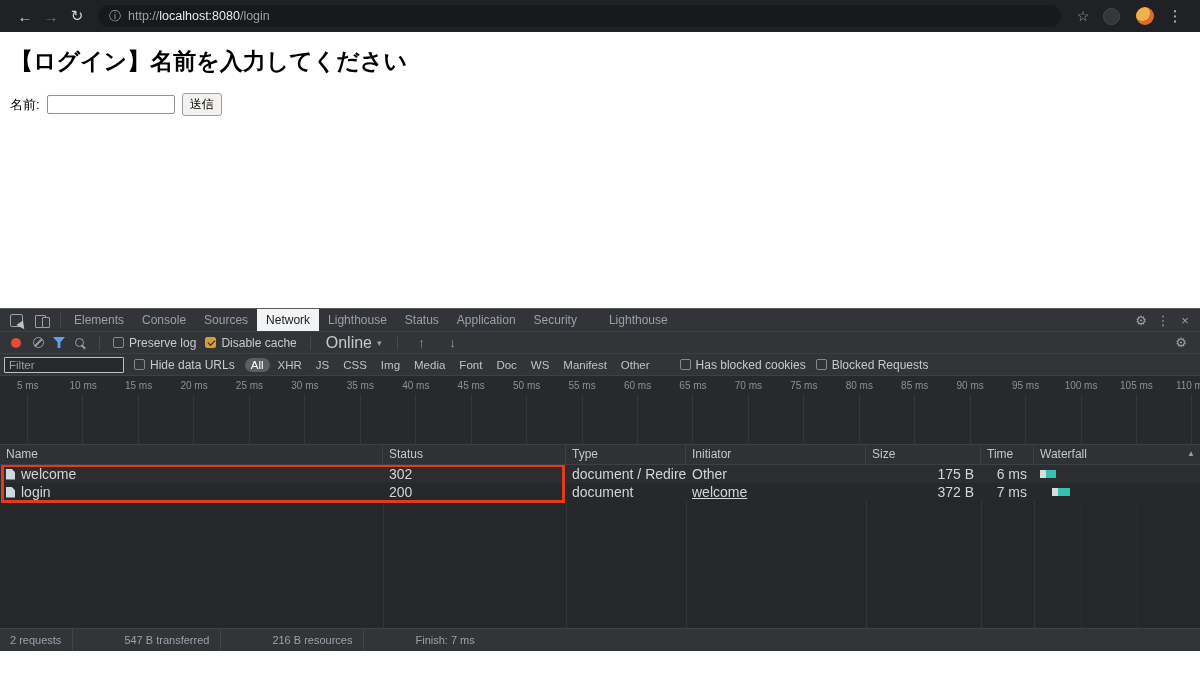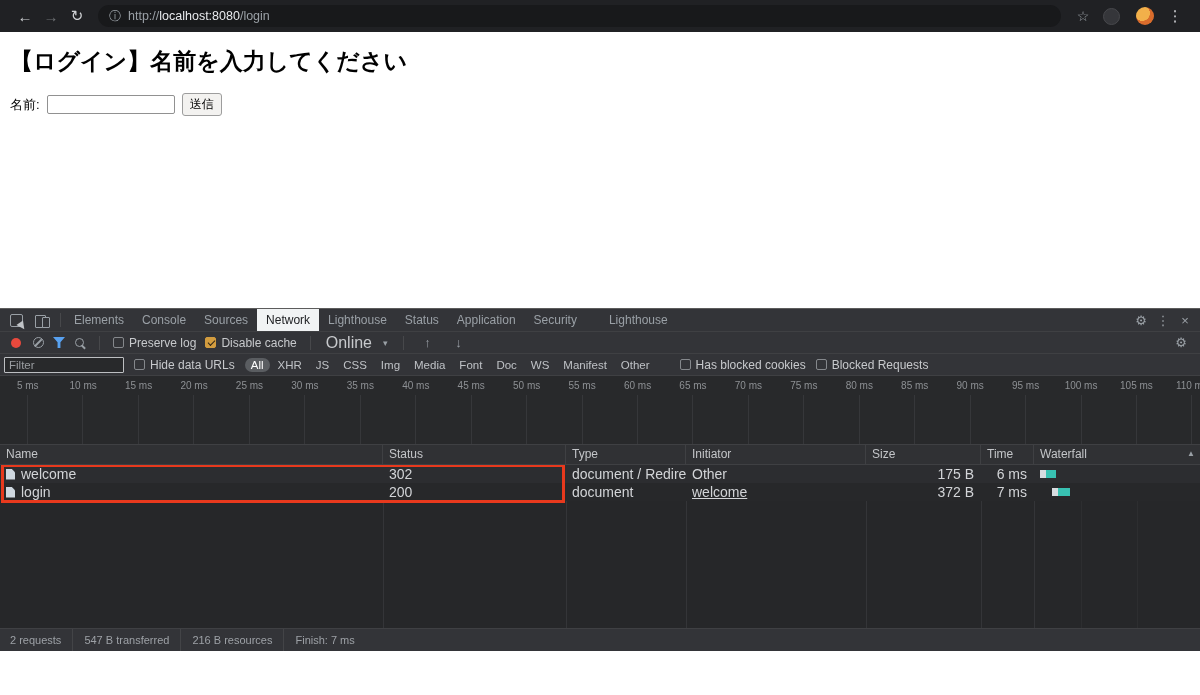--- a/index.html
+++ b/index.html
@@ -47,21 +47,21 @@
   .clear-ic { width:11px; height:11px; border:1.5px solid #9aa0a6; border-radius:50%; position:relative; cursor:pointer; flex:none; }
   .clear-ic::after { content:""; position:absolute; left:-1px; top:3.5px; width:10px; height:1.5px; background:#9aa0a6; transform:rotate(-45deg); }
   .funnel { width:12px; height:11px; background:#58a1f0; clip-path:polygon(0 0,100% 0,62% 48%,62% 100%,38% 100%,38% 48%); cursor:pointer; flex:none; }
   .search-ic { width:12px; height:12px; position:relative; cursor:pointer; flex:none; }
   .search-ic::before { content:""; position:absolute; left:1px; top:1px; width:7px; height:7px; border:1.5px solid #9aa0a6; border-radius:50%; }
   .search-ic::after { content:""; position:absolute; right:0; bottom:1px; width:5px; height:1.5px; background:#9aa0a6; transform:rotate(45deg); }
   .chk-row { display:flex; align-items:center; gap:5px; color:#c7c9cc; font-size:12px; cursor:pointer; white-space:nowrap; }
   .chk { width:11px; height:11px; border:1px solid #85888c; border-radius:2px; background:transparent; position:relative; flex:none; }
   .chk.checked { background:#d29c3f; border-color:#d29c3f; }
   .chk.checked::after { content:""; position:absolute; left:1.5px; top:2px; width:6px; height:3px; border-left:1.6px solid #2e2416; border-bottom:1.6px solid #2e2416; transform:rotate(-45deg); }
-  .dropdown { display:flex; align-items:center; gap:11px; color:#c7c9cc; cursor:pointer; padding:0 2px; white-space:nowrap; }
+  .dropdown { display:flex; align-items:center; gap:5px; color:#c7c9cc; cursor:pointer; padding:0 2px; white-space:nowrap; }
   .caret { font-size:9px; color:#9aa0a6; }
 
   .dt-filterbar { height:22px; background:#333438; display:flex; align-items:center; gap:10px; padding:0 4px; border-bottom:1px solid #3f4043; }
   .dt-filter-input { width:120px; height:16px; background:#28292b; border:1px solid #bdbfc2; border-radius:1px; color:#ddd; font-size:11.5px; padding:0 4px; outline:none; flex:none; }
   .dt-filter-input::placeholder { color:#9a9da1; }
   .pills { display:flex; align-items:center; gap:2px; }
   .pill { padding:1px 6px; font-size:11.5px; color:#bfc2c6; border-radius:9px; cursor:pointer; white-space:nowrap; }
   .pill.selected { background:#5a5d61; color:#fff; }
   .chk-row.pushed { margin-left:14px; }
 
@@ -86,21 +86,21 @@
   .doc-icon { width:9px; height:11px; background:#cfd8e0; clip-path:polygon(0 0,60% 0,100% 35%,100% 100%,0 100%); flex:none; }
   .link { text-decoration:underline; cursor:pointer; color:#d2d4d7; }
   .cell.wf { position:relative; padding:0; }
   .seg { position:absolute; top:5px; height:8px; }
   .seg.a0 { left:6px;  width:6px;  background:#d7dce0; }
   .seg.b0 { left:12px; width:10px; background:#38c1b2; }
   .seg.a1 { left:18px; width:6px;  background:#d7dce0; }
   .seg.b1 { left:24px; width:12px; background:#38c1b2; }
   .annotation { position:absolute; left:1px; top:-1px; width:564px; height:39px; border:3px solid #e8391d; z-index:3; pointer-events:none; }
 
-  .dt-statusbar { height:23px; background:#333438; border-top:1px solid #3f4043; display:flex; align-items:center; padding:0 10px; }
+  .dt-statusbar { height:23px; background:#333438; border-top:1px solid #3f4043; display:flex; align-items:center; padding:0 10px;gap:40px; }
   .sb-item { font-size:11px; color:#9da1a6; line-height:22px; padding:0 11px; border-right:1px solid #434447; white-space:nowrap; }
   .sb-item:first-of-type { padding-left:0; }
   .sb-item:last-of-type { border-right:none; }
 </style>
 </head>
 <body>
 
 <div class="browser-bar">
   <span class="nav-ic">←</span>
   <span class="nav-ic dim">→</span>

